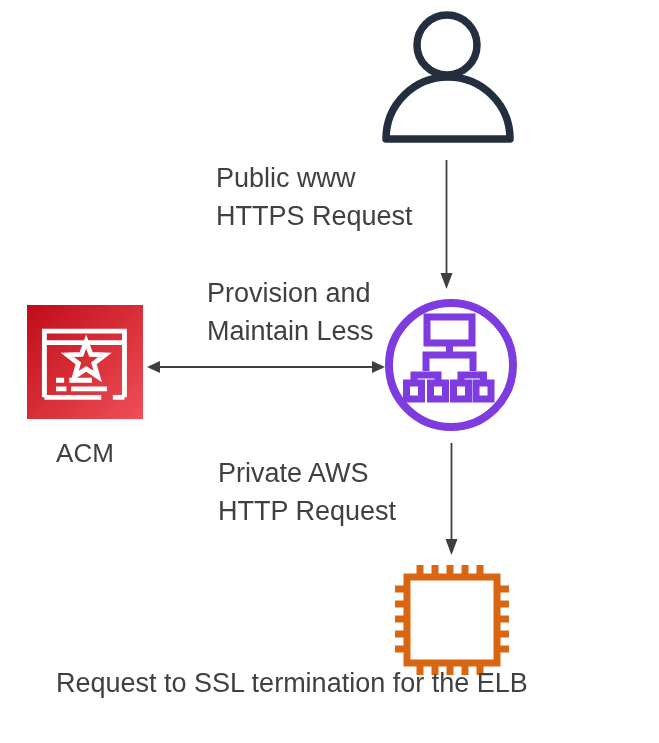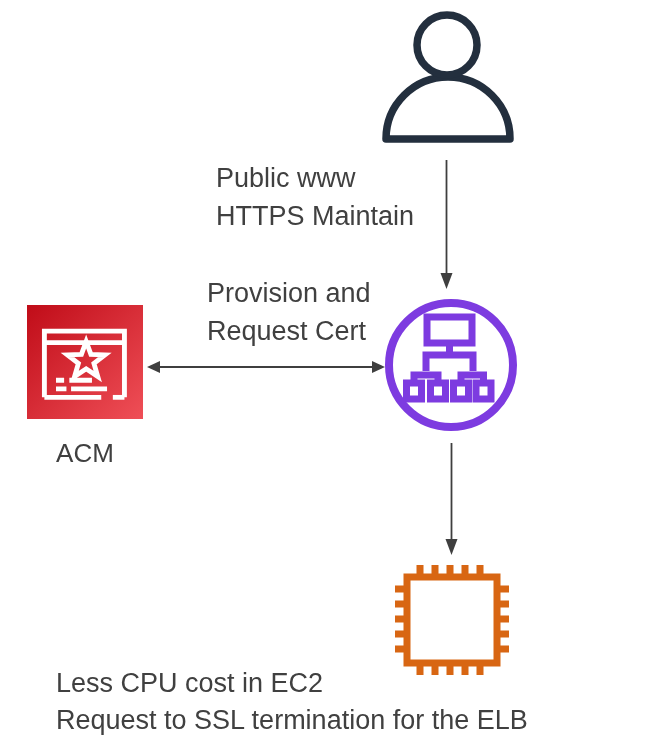--- a/index.html
+++ b/index.html
@@ -40,27 +40,27 @@
     <circle cx="65" cy="42" r="30" fill="#ffffff" stroke="#232F3E" stroke-width="7.5"></circle>
   </svg>
 
   <svg id="arrow-down-1" class="abs" width="16" height="136" viewBox="0 0 16 136">
     <line x1="7.5" y1="4" x2="7.5" y2="119" stroke="#3F3F3F" stroke-width="1.8"></line>
     <polygon points="1.5,117 13.5,117 7.5,133" fill="#3F3F3F"></polygon>
   </svg>
 
   <div id="lbl-public" class="lbl">
     <div>Public www</div>
-    <div>HTTPS Maintain</div>
+    <div>HTTPS Request</div>
   </div>
 
 
   <div id="lbl-provision" class="lbl">
     <div>Provision and</div>
-    <div>Request Cert</div>
+    <div>Maintain Less</div>
   </div>
 
   <div id="icon-acm" class="abs">
     <svg viewBox="0 0 100 100" preserveAspectRatio="none">
       <g stroke="#ffffff" stroke-width="4.2" fill="none">
 
         <path d="M15,81 V23 H84 V81"></path>
 
         <path d="M15,33 H84"></path>
 
@@ -91,20 +91,24 @@
       <path d="M43,74 V58 H90 V74"></path>
       <path d="M31,86 V78 H55 V86"></path>
       <path d="M78,86 V78 H100.5 V86"></path>
       <rect x="23.5" y="86" width="15" height="16"></rect>
       <rect x="47.5" y="86" width="15" height="16"></rect>
       <rect x="70.5" y="86" width="15" height="16"></rect>
       <rect x="93" y="86" width="15" height="16"></rect>
     </g>
   </svg>
 
+  <div id="lbl-private" class="lbl">
+    <div>Private AWS</div>
+    <div>HTTP Request</div>
+  </div>
 
   <svg id="arrow-down-2" class="abs" width="16" height="118" viewBox="0 0 16 118">
     <line x1="7.5" y1="3" x2="7.5" y2="101" stroke="#3F3F3F" stroke-width="1.8"></line>
     <polygon points="1.5,99 13.5,99 7.5,115" fill="#3F3F3F"></polygon>
   </svg>
 
   <svg id="icon-ec2" class="abs" width="128" height="128" viewBox="0 0 128 128">
     <g stroke="#D86613" stroke-width="7" fill="none">
       <rect x="14" y="16" width="90" height="86" fill="#ffffff"></rect>
 
@@ -112,17 +116,16 @@
 
       <path d="M27,102 V114 M42,102 V114 M57,102 V114 M72,102 V114 M87,102 V114"></path>
 
       <path d="M2,28 H14 M2,43 H14 M2,58 H14 M2,73 H14 M2,88 H14"></path>
 
       <path d="M104,28 H116 M104,43 H116 M104,58 H116 M104,73 H116 M104,88 H116"></path>
     </g>
   </svg>
 
   <div id="lbl-footer" class="lbl">
-    <div>Less CPU cost in EC2</div>
     <div>Request to SSL termination for the ELB</div>
   </div>
 
 </div>
 
 </body></html>

